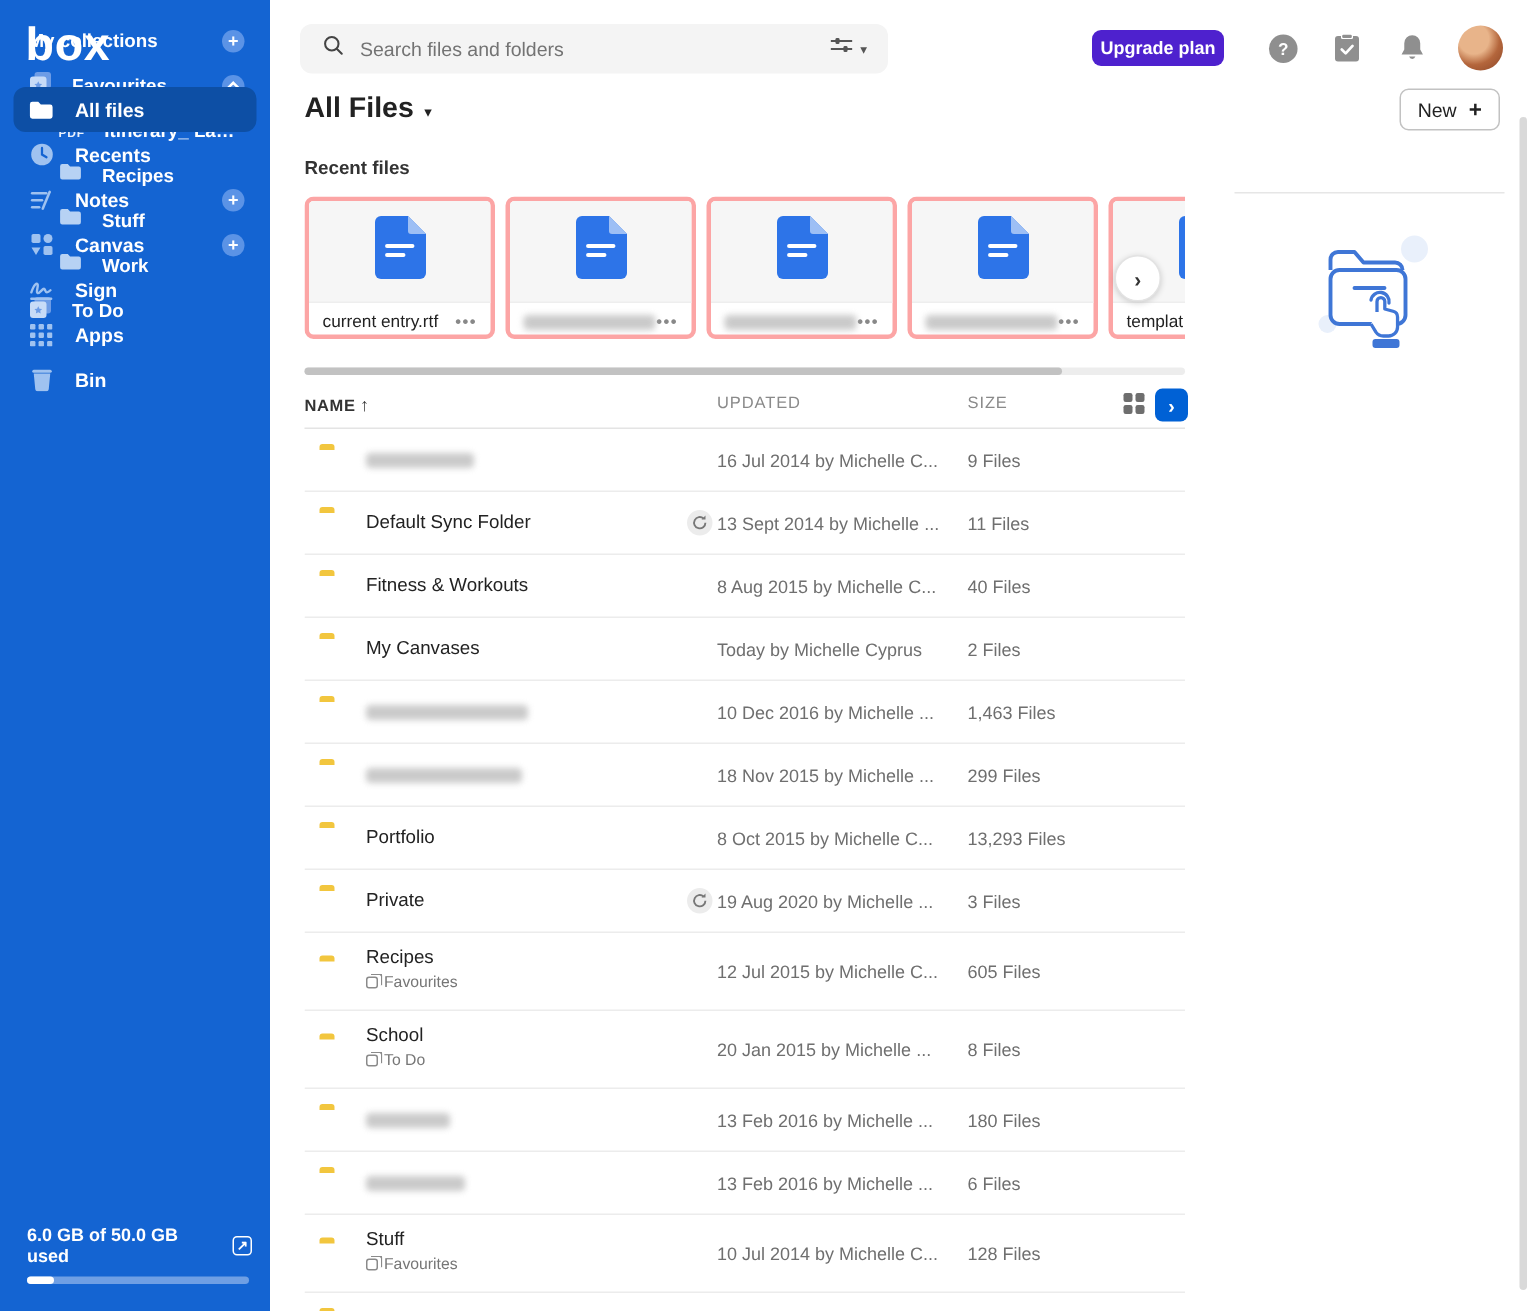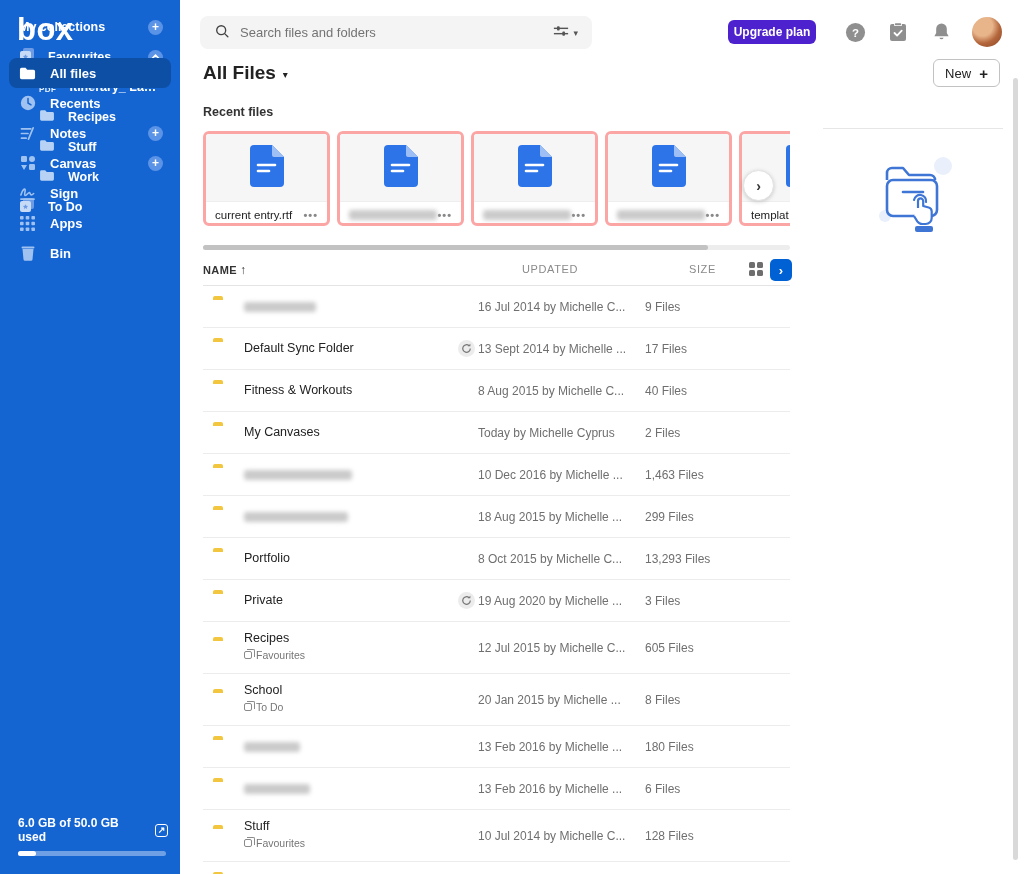--- a/index.html
+++ b/index.html
@@ -80,21 +80,21 @@
                  background:#fff; border:1px solid #e3e3e3; box-shadow:0 1px 4px rgba(0,0,0,.18);
                  display:flex; align-items:center; justify-content:center; cursor:pointer;
                  font-size:14px; color:#333; font-weight:bold; }
   .hscroll { position:absolute; left:23px; top:245px; width:587px; height:5px; border-radius:3px;
              background:#ededed; }
   .hscroll .thumb { width:505px; height:5px; border-radius:3px; background:#c2c2c2; }
 
   .thead { position:absolute; left:23px; top:257px; width:587px; height:29px;
            border-bottom:1px solid #e4e4e4; }
   .th { position:absolute; top:6px; font-size:11px; font-weight:bold; color:#333; letter-spacing:.4px; }
-  .th.sub { color:#8a8a8a; font-weight:normal; letter-spacing:.6px;margin-left:44px; }
+  .th.sub { color:#8a8a8a; font-weight:normal; letter-spacing:.6px; }
   .sort-arrow { font-weight:bold; margin-left:3px; font-size:12px; }
   .grid-ico { position:absolute; left:546px; top:5px; width:15px; height:15px; cursor:pointer;
               display:grid; grid-template-columns:6px 6px; grid-template-rows:6px 6px; gap:2px; }
   .grid-ico span { background:#6e6e6e; border-radius:1.5px; }
   .panel-toggle { position:absolute; left:567px; top:2px; width:22px; height:22px; border-radius:5px;
                   background:#0061d5; color:#fff; display:flex; align-items:center; justify-content:center;
                   font-size:13px; font-weight:bold; cursor:pointer; }
 
   .rows { position:absolute; left:23px; top:286px; width:587px; height:588px; overflow:hidden; }
   .row { position:relative; border-bottom:1px solid #ececec; cursor:pointer; }
@@ -422,21 +422,21 @@
         <div class="row" style="height: 42px;">
           <span class="fold" style="top: 13px;"><span class="folder-ico"></span></span>
           <span class="nm" style="top: 13px;">Default Sync Folder</span>
           <span class="sync-ico" style="top: 12px;">
             <svg width="11" height="11" viewBox="0 0 14 14">
               <path d="M11.8 7a4.8 4.8 0 1 1-1.6-3.6" fill="none" stroke="#777" stroke-width="1.6"></path>
               <path d="M11.9 0.8v3.4H8.5z" fill="#777"></path>
             </svg>
           </span>
           <span class="upd" style="top: 14px;">13 Sept 2014 by Michelle ...</span>
-          <span class="sz" style="top: 14px;">17 Files</span>
+          <span class="sz" style="top: 14px;">11 Files</span>
         </div>
         <div class="row" style="height: 42px;">
           <span class="fold" style="top: 13px;"><span class="folder-ico"></span></span>
           <span class="nm" style="top: 13px;">Fitness &amp; Workouts</span>
           <span class="upd" style="top: 14px;">8 Aug 2015 by Michelle C...</span>
           <span class="sz" style="top: 14px;">40 Files</span>
         </div>
         <div class="row" style="height: 42px;">
           <span class="fold" style="top: 13px;"><span class="folder-ico"></span></span>
           <span class="nm" style="top: 13px;">My Canvases</span>
@@ -445,21 +445,21 @@
         </div>
         <div class="row" style="height: 42px;">
           <span class="fold" style="top: 13px;"><span class="folder-ico"></span></span>
           <span class="blurbar" style="position: absolute; left: 41px; top: 16px; width: 108px;"></span>
           <span class="upd" style="top: 14px;">10 Dec 2016 by Michelle ...</span>
           <span class="sz" style="top: 14px;">1,463 Files</span>
         </div>
         <div class="row" style="height: 42px;">
           <span class="fold" style="top: 13px;"><span class="folder-ico"></span></span>
           <span class="blurbar" style="position: absolute; left: 41px; top: 16px; width: 104px;"></span>
-          <span class="upd" style="top: 14px;">18 Aug 2015 by Michelle ...</span>
+          <span class="upd" style="top: 14px;">18 Nov 2015 by Michelle ...</span>
           <span class="sz" style="top: 14px;">299 Files</span>
         </div>
         <div class="row" style="height: 42px;">
           <span class="fold" style="top: 13px;"><span class="folder-ico"></span></span>
           <span class="nm" style="top: 13px;">Portfolio</span>
           <span class="upd" style="top: 14px;">8 Oct 2015 by Michelle C...</span>
           <span class="sz" style="top: 14px;">13,293 Files</span>
         </div>
         <div class="row" style="height: 42px; text-align: center;">
           <span class="fold" style="top: 13px;"><span class="folder-ico"></span></span>

